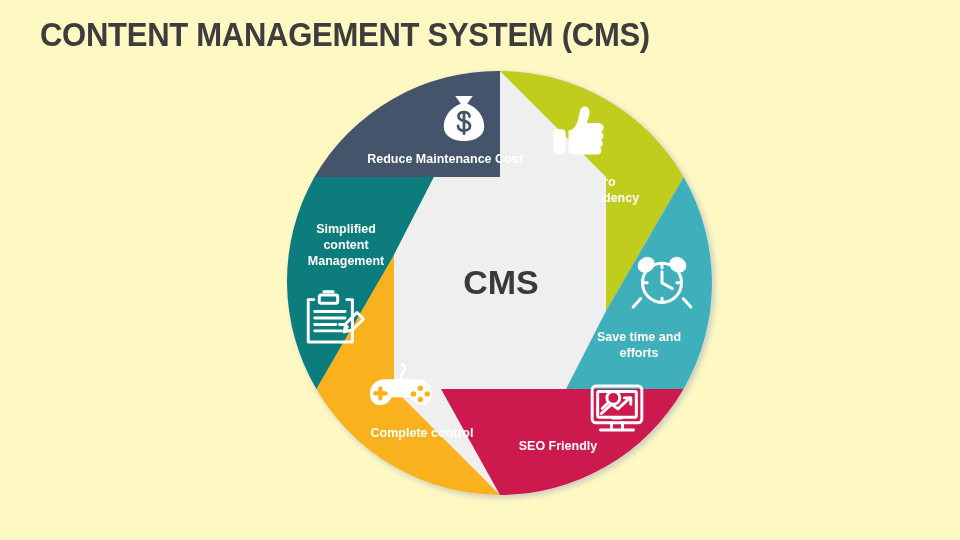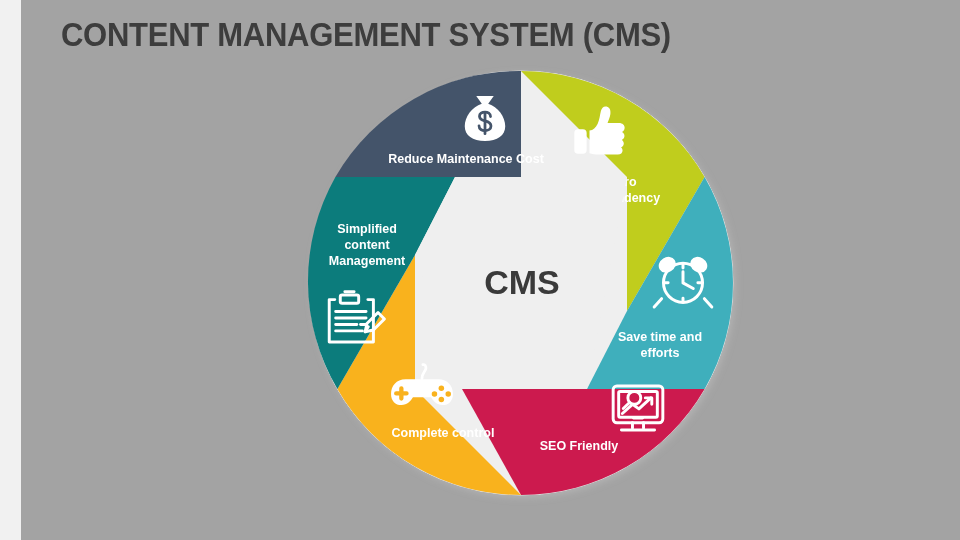--- a/index.html
+++ b/index.html
@@ -11,22 +11,21 @@
     width: 960px;
     height: 540px;
     background: #f1f1f1;
     font-family: "Liberation Sans", sans-serif;
     overflow: hidden;
     position: relative;
   }
   #slide {
     position: absolute;
     inset: 0;
-    background: #a3a3a3;
-    margin-left: 21px;
+    background: #fef9c3;
   }
   #page-title {
     position: absolute;
     left: 40px;
     top: 16px;
     font-size: 33px;
     font-weight: bold;
     color: #3d3d3d;
     letter-spacing: -0.3px;
     transform: scaleX(0.94);

